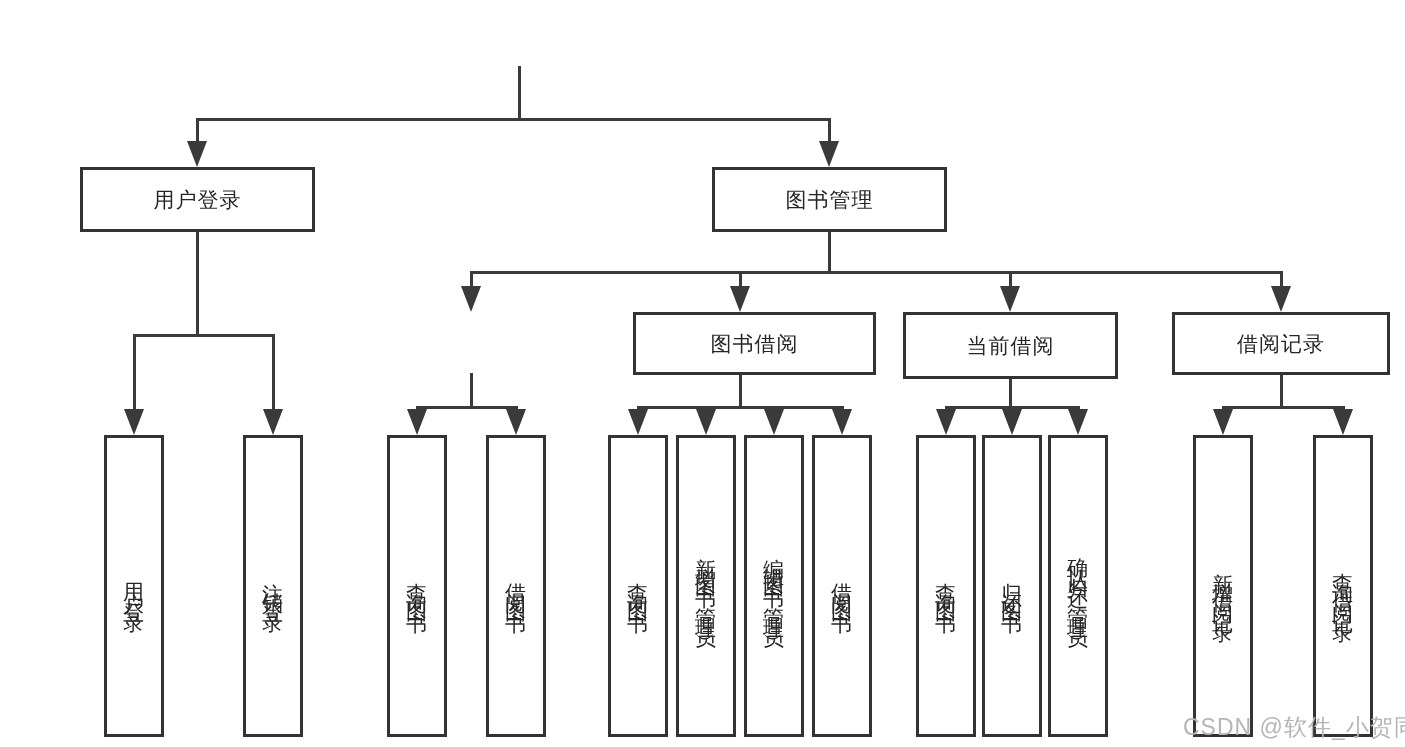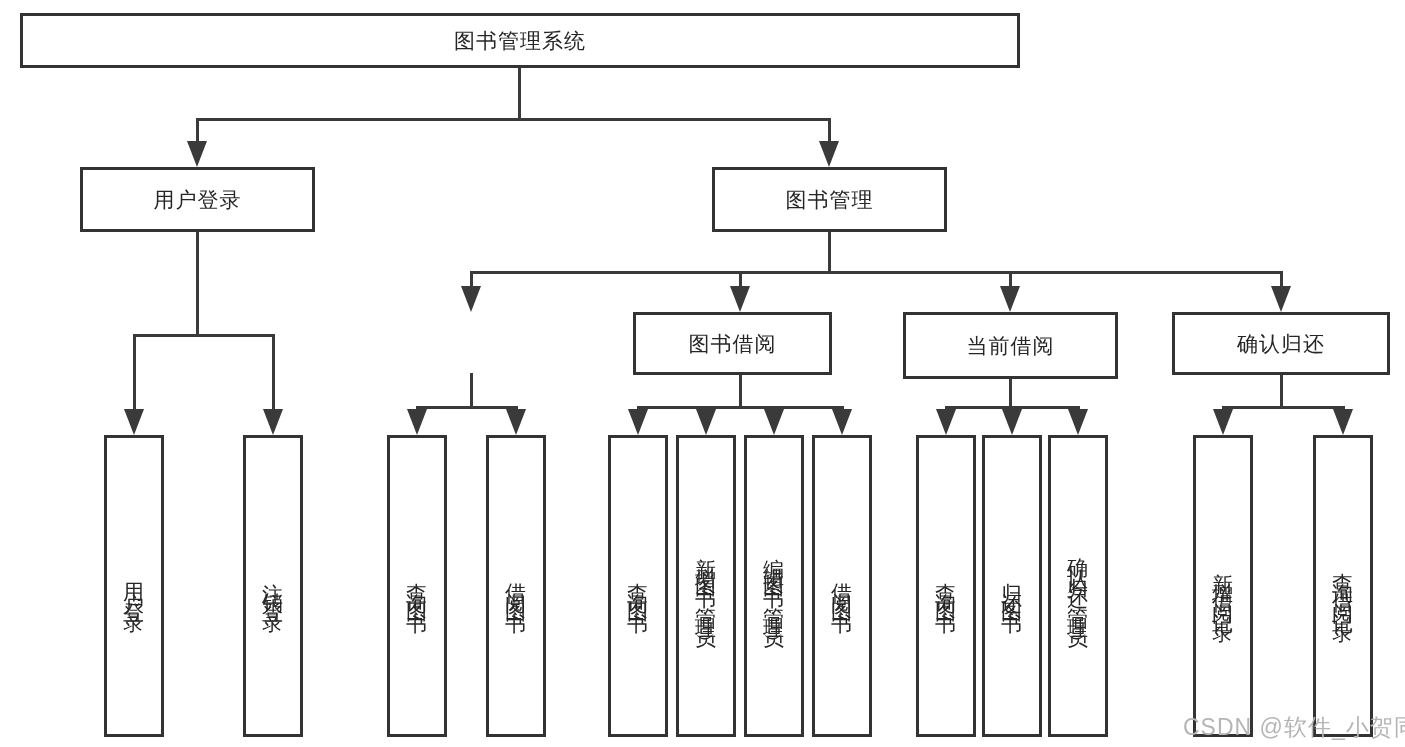--- a/index.html
+++ b/index.html
@@ -77,21 +77,20 @@
     letter-spacing: 1px;
     z-index: 5;
     white-space: nowrap;
   }
 </style>
 </head>
 <body>
 
 <div id="canvas">
 
-  <div class="hnode" style="left:20px; top:13px; width:1000px; height:55px;">图书管理系统</div>
 
   <div class="line" style="left:518px; top:66px; width:3px; height:53px;"></div>
   <div class="line" style="left:196px; top:118px; width:635px; height:3px;"></div>
   <div class="line" style="left:196px; top:118px; width:3px; height:26px;"></div>
   <div class="line" style="left:828px; top:118px; width:3px; height:26px;"></div>
   <div class="arrow" style="left:187px; top:141px;"></div>
   <div class="arrow" style="left:819px; top:141px;"></div>
 
   <div class="hnode" style="left:80px; top:167px; width:235px; height:65px;">用户登录</div>
   <div class="hnode" style="left:712px; top:167px; width:235px; height:65px;">图书管理</div>
@@ -107,23 +106,23 @@
   <div class="line" style="left:470px; top:271px; width:812px; height:3px;"></div>
   <div class="line" style="left:470px; top:271px; width:3px; height:17px;"></div>
   <div class="line" style="left:739px; top:271px; width:3px; height:17px;"></div>
   <div class="line" style="left:1009px; top:271px; width:3px; height:17px;"></div>
   <div class="line" style="left:1280px; top:271px; width:3px; height:17px;"></div>
   <div class="arrow" style="left:461px; top:286px;"></div>
   <div class="arrow" style="left:730px; top:286px;"></div>
   <div class="arrow" style="left:1000px; top:286px;"></div>
   <div class="arrow" style="left:1271px; top:286px;"></div>
 
-  <div class="hnode" style="left:633px; top:312px; width:199px; height:63px;">图书借阅</div>
+  <div class="hnode" style="left:633px; top:312px; width:243px; height:63px;">图书借阅</div>
   <div class="hnode" style="left:903px; top:312px; width:215px; height:67px;">当前借阅</div>
-  <div class="hnode" style="left:1172px; top:312px; width:218px; height:63px;">确认归还</div>
+  <div class="hnode" style="left:1172px; top:312px; width:218px; height:63px;">借阅记录</div>
 
   <div class="line" style="left:470px; top:373px; width:3px; height:35px;"></div>
   <div class="line" style="left:416px; top:406px; width:102px; height:3px;"></div>
   <div class="arrow" style="left:407px; top:409px;"></div>
   <div class="arrow" style="left:506px; top:409px;"></div>
 
   <div class="line" style="left:739px; top:373px; width:3px; height:35px;"></div>
   <div class="line" style="left:637px; top:406px; width:207px; height:3px;"></div>
   <div class="arrow" style="left:628px; top:409px;"></div>
   <div class="arrow" style="left:696px; top:409px;"></div>

